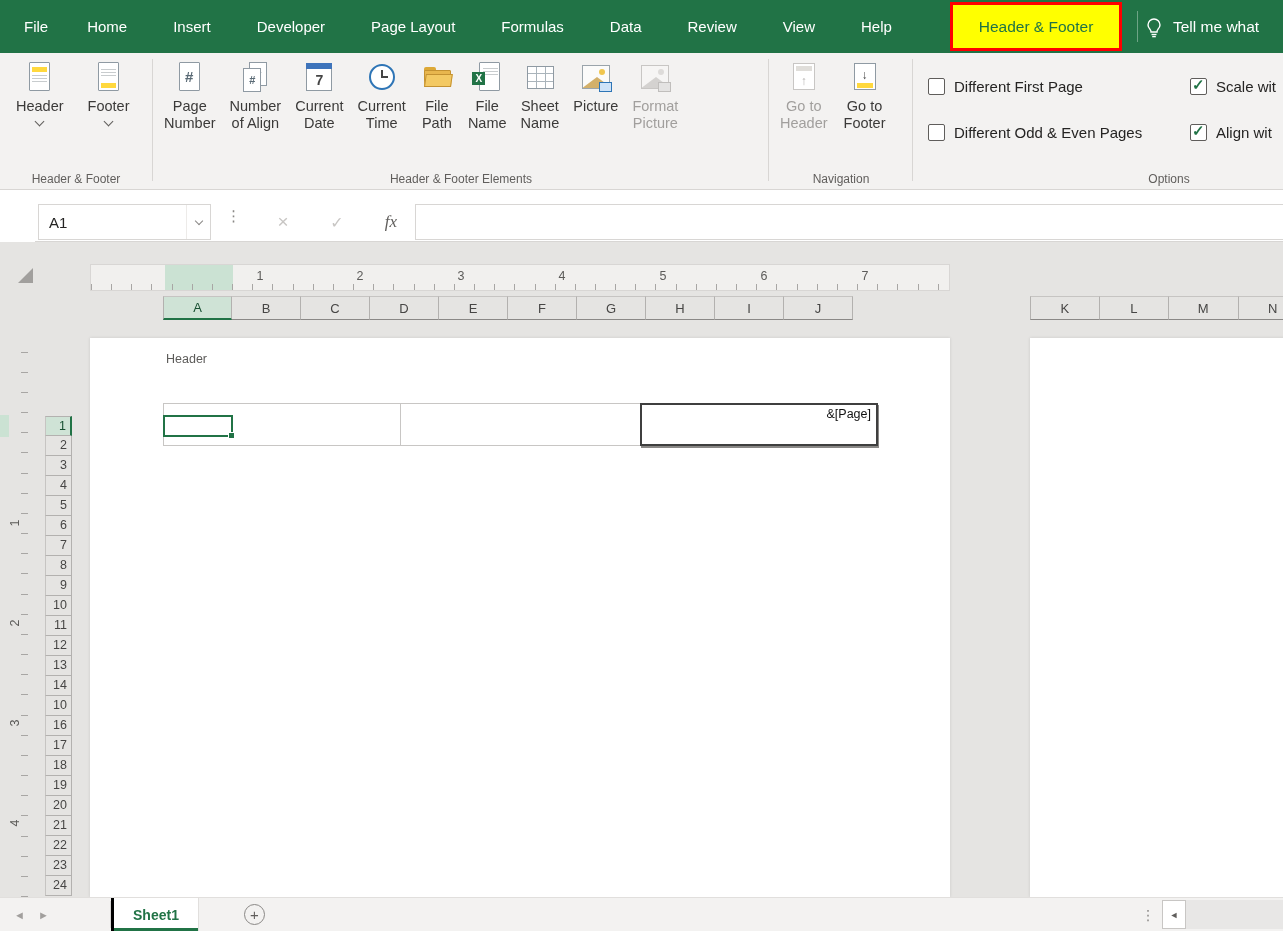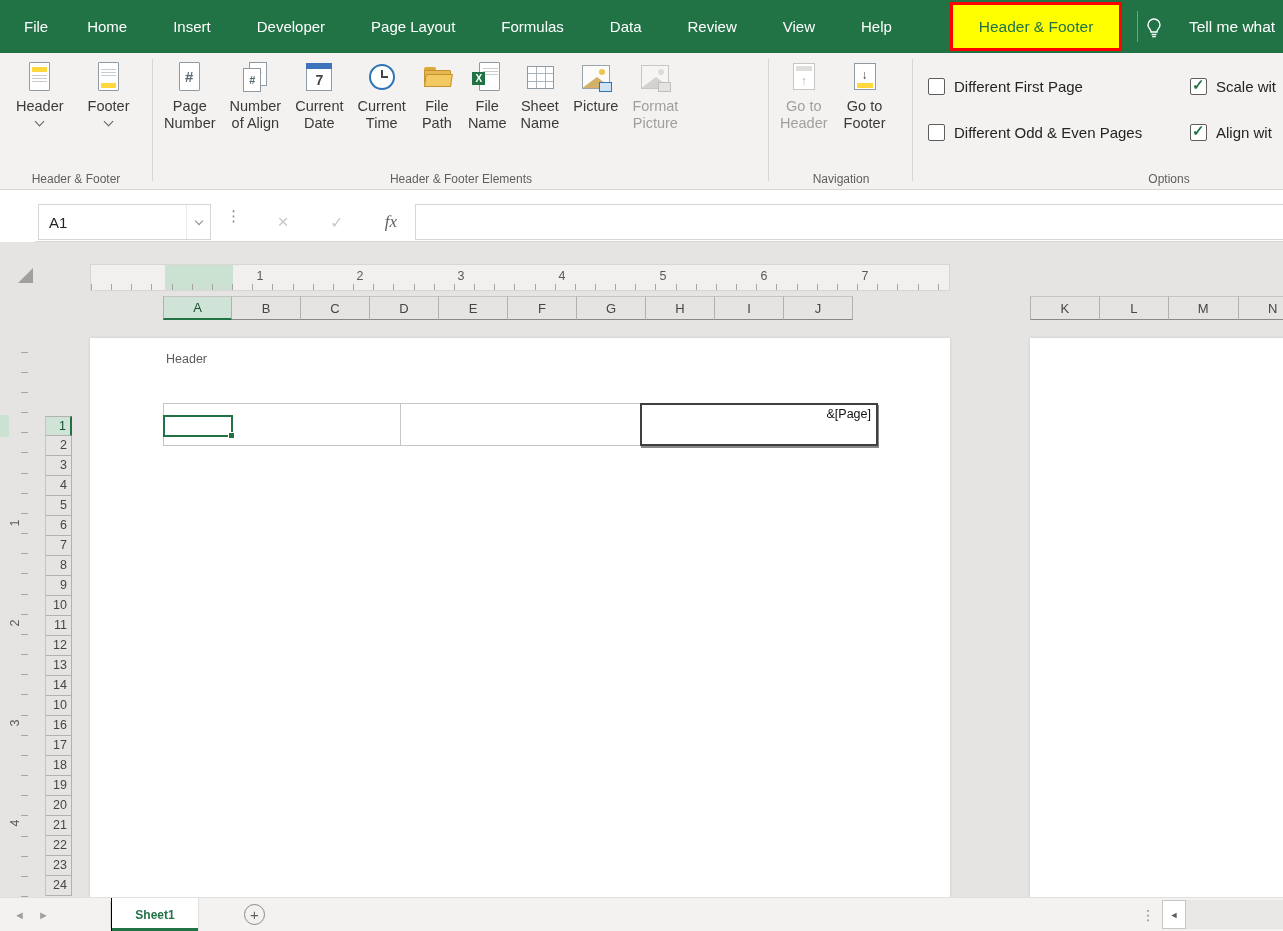--- a/index.html
+++ b/index.html
@@ -12,21 +12,21 @@
   
   .tabbar { position:absolute; left:0; top:0; width:100%; height:53px;
     background:var(--excel-green,#217346); display:flex; align-items:center; color:#fff; font-size:15px; }
   .tab { padding:0 23px; height:53px; display:flex; align-items:center; white-space:nowrap; cursor:pointer; }
   .tabbar span.tab:nth-of-type(1) { padding:0 16px; margin-left:8px; }
   .ctx-tab { position:absolute; left:950px; top:2px; width:172px; height:49px;
     background:var(--contextual-tab-bg,#ffff00); border:3px solid var(--contextual-tab-border,#ff0000);
     display:flex; align-items:center; justify-content:center;
     color:var(--excel-green,#217346); font-size:15.5px; cursor:pointer; }
   .tab-sep { position:absolute; left:1137px; top:11px; width:1px; height:31px; background:rgba(255,255,255,.35); }
-  .tellme { position:absolute; left:1143px; top:0; height:53px; display:flex; align-items:center; gap:24px;
+  .tellme { position:absolute; left:1143px; top:0; height:53px; display:flex; align-items:center; gap:8px;
     color:#fff; font-size:15.5px; white-space:nowrap; cursor:pointer; }
 
   
   .ribbon { position:absolute; left:0; top:53px; width:100%; height:137px; background:#f3f2f1;
     border-bottom:1px solid #d8d6d4; }
   .rgroup { position:absolute; top:0; height:136px; }
   .glabel { position:absolute; bottom:3px; left:0; right:0; text-align:center; font-size:12px; color:#605e5c; }
   .gsep { position:absolute; top:6px; height:122px; width:1px; background:#d8d6d4; }
   .btnrow { display:flex; align-items:flex-start; padding-top:4px; }
   .bigbtn { display:flex; flex-direction:column; align-items:center; padding:4px 4px 0;
@@ -168,22 +168,22 @@
     background:var(--excel-green,#217346); border:1px solid #fff; }
   .placeholder { position:absolute; left:1036px; top:188px; font-size:28px; color:#b3b0ad; white-space:nowrap; cursor:text; }
 
   
   .sbar { position:absolute; left:0; top:897px; width:100%; height:34px; background:#f3f2f1; border-top:1px solid #e1dfdd; }
   .snav { position:absolute; top:0; height:100%; display:flex; align-items:center; color:#a19f9d; font-size:11px; cursor:pointer; }
   .snav.prev { left:14px; } .snav.next { left:38px; }
   .sdiv { position:absolute; left:110px; top:3px; width:1px; height:27px; background:#d8d6d4; }
   .stabs { position:absolute; left:111px; top:0; height:33px; display:flex; }
   .stab { position:relative; min-width:88px; padding:0 12px; height:33px; display:flex; align-items:center;
-    justify-content:center; background:#fff; border-left:1px solid #000000; border-right:1px solid #e1dfdd;
-    font-size:12px; font-weight:bold; color:var(--excel-green,#217346); cursor:pointer; }
+    justify-content:center; background:#fff; border-left:3px solid #000000; border-right:1px solid #e1dfdd;
+    font-size:14px; font-weight:bold; color:var(--excel-green,#217346); cursor:pointer; }
   .stab.active::after { content:""; position:absolute; left:0; right:0; bottom:0; height:3px;
     background:var(--excel-green,#217346); }
   .addsheet { position:absolute; left:244px; top:6px; width:21px; height:21px; border:1px solid #8a8886;
     border-radius:50%; display:flex; align-items:center; justify-content:center; color:#605e5c;
     font-size:15px; line-height:1; cursor:pointer; }
   .sdots { position:absolute; left:1141px; top:0; height:100%; display:flex; align-items:center;
     color:#8a8886; font-size:14px; cursor:col-resize; }
   .sscroll-btn { position:absolute; left:1162px; top:2px; width:24px; height:29px; background:#fff;
     border:1px solid #c8c6c4; display:flex; align-items:center; justify-content:center; color:#605e5c;
     font-size:9px; cursor:pointer; }

